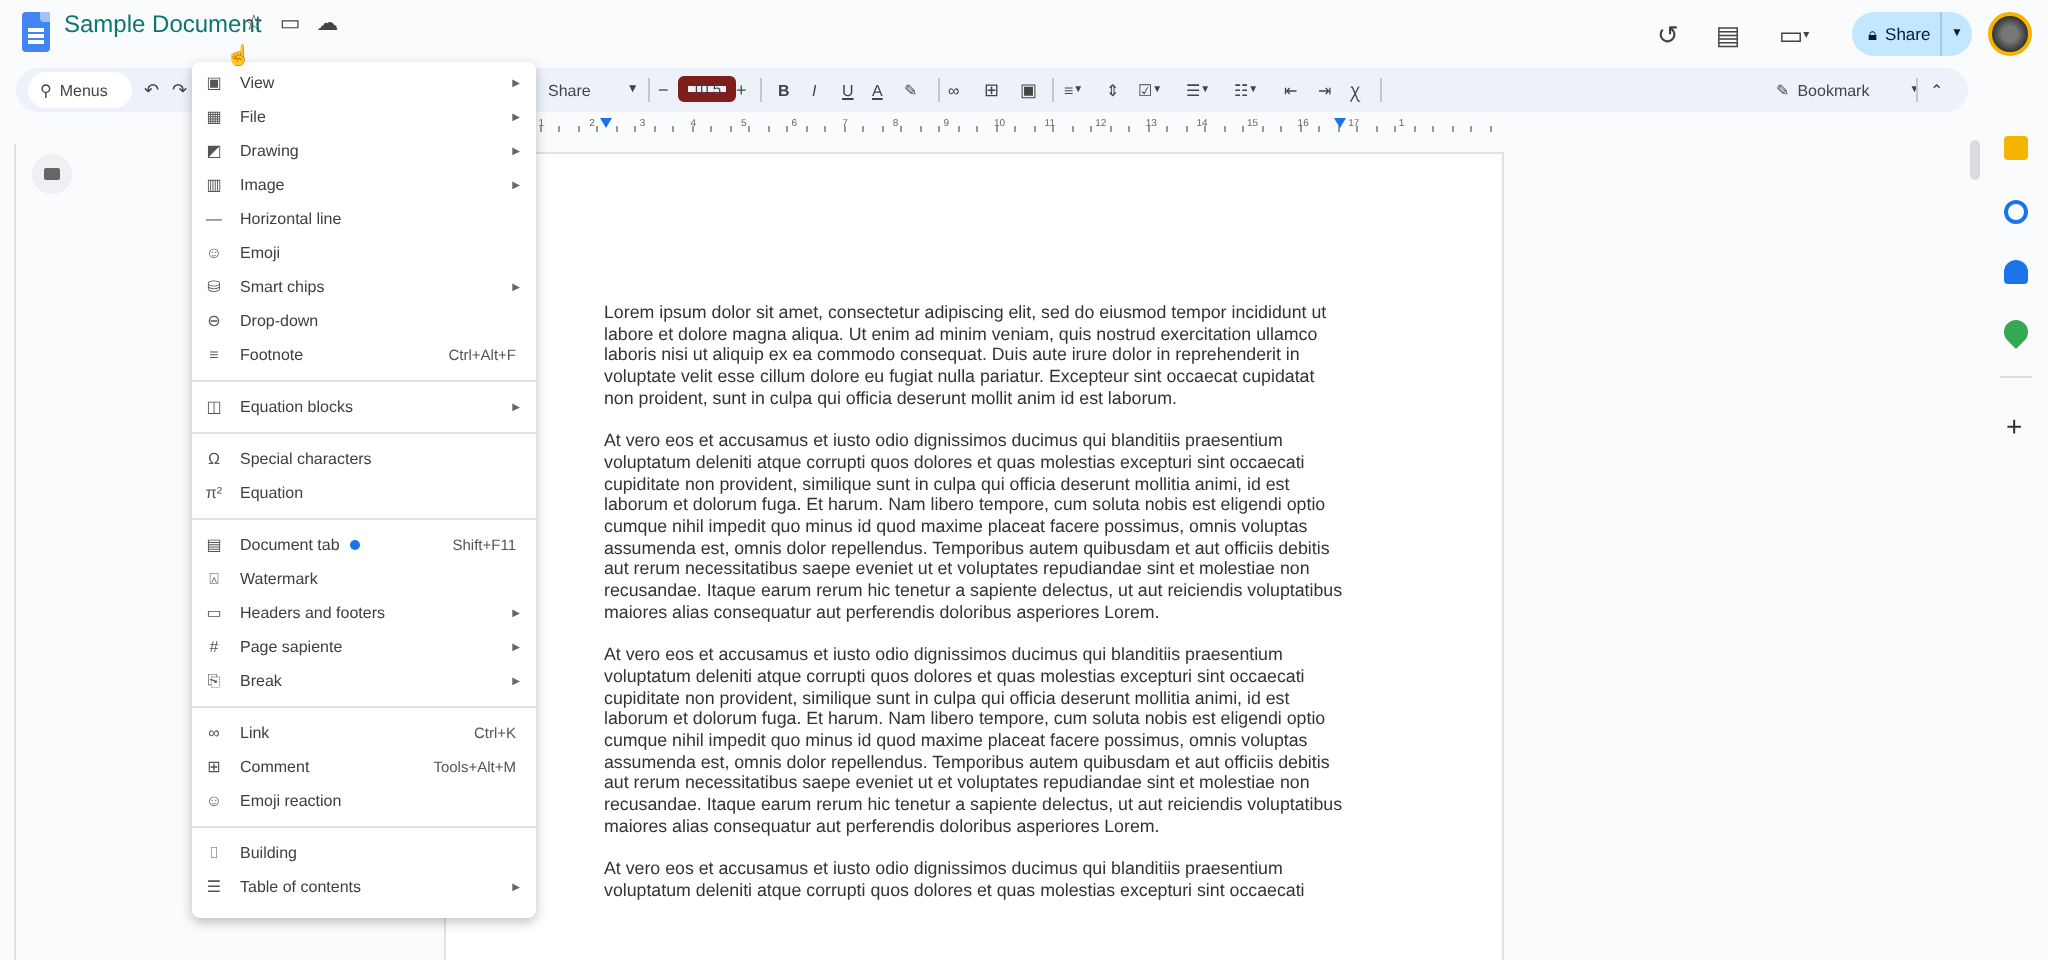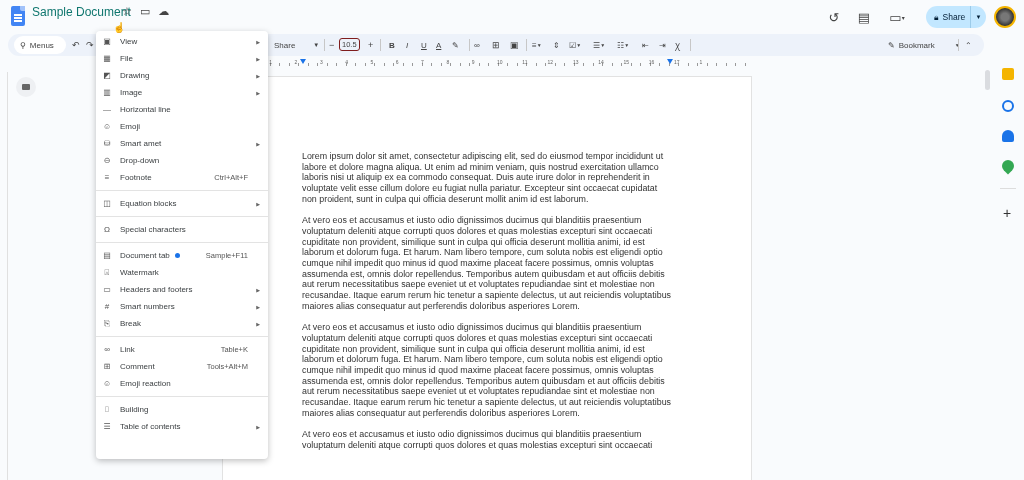--- a/index.html
+++ b/index.html
@@ -33,21 +33,21 @@
 .page{position:absolute;left:222px;top:76px;width:530px;height:420px;background:#fff;border:1px solid #e2e2e2}
 .content{position:absolute;left:302px;top:151px;width:372px;font-size:8.9px;line-height:10.7px;color:#333}
 .content p{margin-bottom:10.7px}
 .side-panel{position:absolute;left:992px;top:60px;width:32px;height:420px}
 .sp-icon{position:absolute;left:10px;width:12px;height:12px;border-radius:2px}
 .scrollbar{position:absolute;left:985px;top:70px;width:5px;height:20px;background:#dadce0;border-radius:3px}
 .menu{position:absolute;left:96px;top:31px;width:172px;height:428px;background:#fff;border-radius:4px;box-shadow:0 2px 6px rgba(0,0,0,.25);padding-top:2px}
 .mi{position:relative;height:17px;display:flex;align-items:center;font-size:8px;color:#3c4043}
 .mi .ic{width:10px;margin-left:6px;margin-right:8px;font-size:8px;color:#555;text-align:center}
 .mi .lbl{flex:1}
-.mi .sc{font-size:7.5px;color:#555;margin-right:20px}
+.mi .sc{font-size:7.5px;color:#555;margin-right:10px}
 .mi .arr{font-size:5px;color:#666;margin-right:8px}
 .mi .dot{width:5px;height:5px;border-radius:50%;background:#1a73e8;position:absolute;left:79px;top:6px}
 .msep{height:1px;background:#e3e3e3;margin:4px 0}
 .cursor{position:absolute;left:113px;top:22px;width:10px;height:12px;font-size:10px}
 </style>
 </head>
 <body>
 
 <div class="topbar">
   <div class="doc-logo">
@@ -82,21 +82,21 @@
       <span>Menus</span>
     </div>
   <div class="tb" style="left:64px">↶</div>
   <div class="tb" style="left:78px">↷</div>
   <div class="tb" style="left:266px;font-size:8px">
       <span>Share</span>
       <span style="margin-left:18px;font-size:6px">▼</span>
     </div>
   <div class="sep" style="left:316px"></div>
   <div class="tb" style="left:321px">−</div>
-  <div class="tb" style="left:331px;font-size:7.5px;border:1px solid #7f1d1d;border-radius:3px;height:13px;top:4px;padding:0 2px">10.5</div>
+  <div class="tb" style="left:331px;font-size:7.5px;border:5px solid #7f1d1d;border-radius:3px;height:13px;top:4px;padding:0 2px">10.5</div>
   <div class="tb" style="left:360px">+</div>
   <div class="sep" style="left:372px"></div>
   <div class="tb" style="left:381px;font-weight:bold;font-size:8px">B</div>
   <div class="tb" style="left:398px;font-style:italic;font-size:8px">I</div>
   <div class="tb" style="left:413px;text-decoration:underline;font-size:8px">U</div>
   <div class="tb" style="left:428px;text-decoration:underline;font-size:8px">A</div>
   <div class="tb" style="left:444px;font-size:8px">✎</div>
   <div class="sep" style="left:461px"></div>
   <div class="tb" style="left:466px;font-size:8px">∞</div>
   <div class="tb" style="left:484px;font-size:9px">⊞</div>
@@ -246,21 +246,21 @@
     <div class="mi">
       <span class="ic">—</span>
       <span class="lbl">Horizontal line</span>
     </div>
     <div class="mi">
       <span class="ic">☺</span>
       <span class="lbl">Emoji</span>
     </div>
     <div class="mi">
       <span class="ic">⛁</span>
-      <span class="lbl">Smart amet</span>
+      <span class="lbl">Smart chips</span>
       <span class="arr">▶</span>
     </div>
     <div class="mi">
       <span class="ic">⊖</span>
       <span class="lbl">Drop-down</span>
     </div>
     <div class="mi">
       <span class="ic">≡</span>
       <span class="lbl">Footnote</span>
       <span class="sc">Ctrl+Alt+F</span>
@@ -269,51 +269,55 @@
     <div class="mi">
       <span class="ic">◫</span>
       <span class="lbl">Equation blocks</span>
       <span class="arr">▶</span>
     </div>
     <div class="msep"></div>
     <div class="mi">
       <span class="ic">Ω</span>
       <span class="lbl">Special characters</span>
     </div>
+    <div class="mi">
+      <span class="ic">π²</span>
+      <span class="lbl">Equation</span>
+    </div>
     <div class="msep"></div>
     <div class="mi">
       <span class="ic">▤</span>
       <span class="lbl">Document tab</span>
       <span class="dot"></span>
-      <span class="sc">Sample+F11</span>
+      <span class="sc">Shift+F11</span>
     </div>
     <div class="mi">
       <span class="ic">⍓</span>
       <span class="lbl">Watermark</span>
     </div>
     <div class="mi">
       <span class="ic">▭</span>
       <span class="lbl">Headers and footers</span>
       <span class="arr">▶</span>
     </div>
     <div class="mi">
       <span class="ic">#</span>
-      <span class="lbl">Smart numbers</span>
+      <span class="lbl">Page sapiente</span>
       <span class="arr">▶</span>
     </div>
     <div class="mi">
       <span class="ic">⎘</span>
       <span class="lbl">Break</span>
       <span class="arr">▶</span>
     </div>
     <div class="msep"></div>
     <div class="mi">
       <span class="ic">∞</span>
       <span class="lbl">Link</span>
-      <span class="sc">Table+K</span>
+      <span class="sc">Ctrl+K</span>
     </div>
     <div class="mi">
       <span class="ic">⊞</span>
       <span class="lbl">Comment</span>
       <span class="sc">Tools+Alt+M</span>
     </div>
     <div class="mi">
       <span class="ic">☺</span>
       <span class="lbl">Emoji reaction</span>
     </div>

